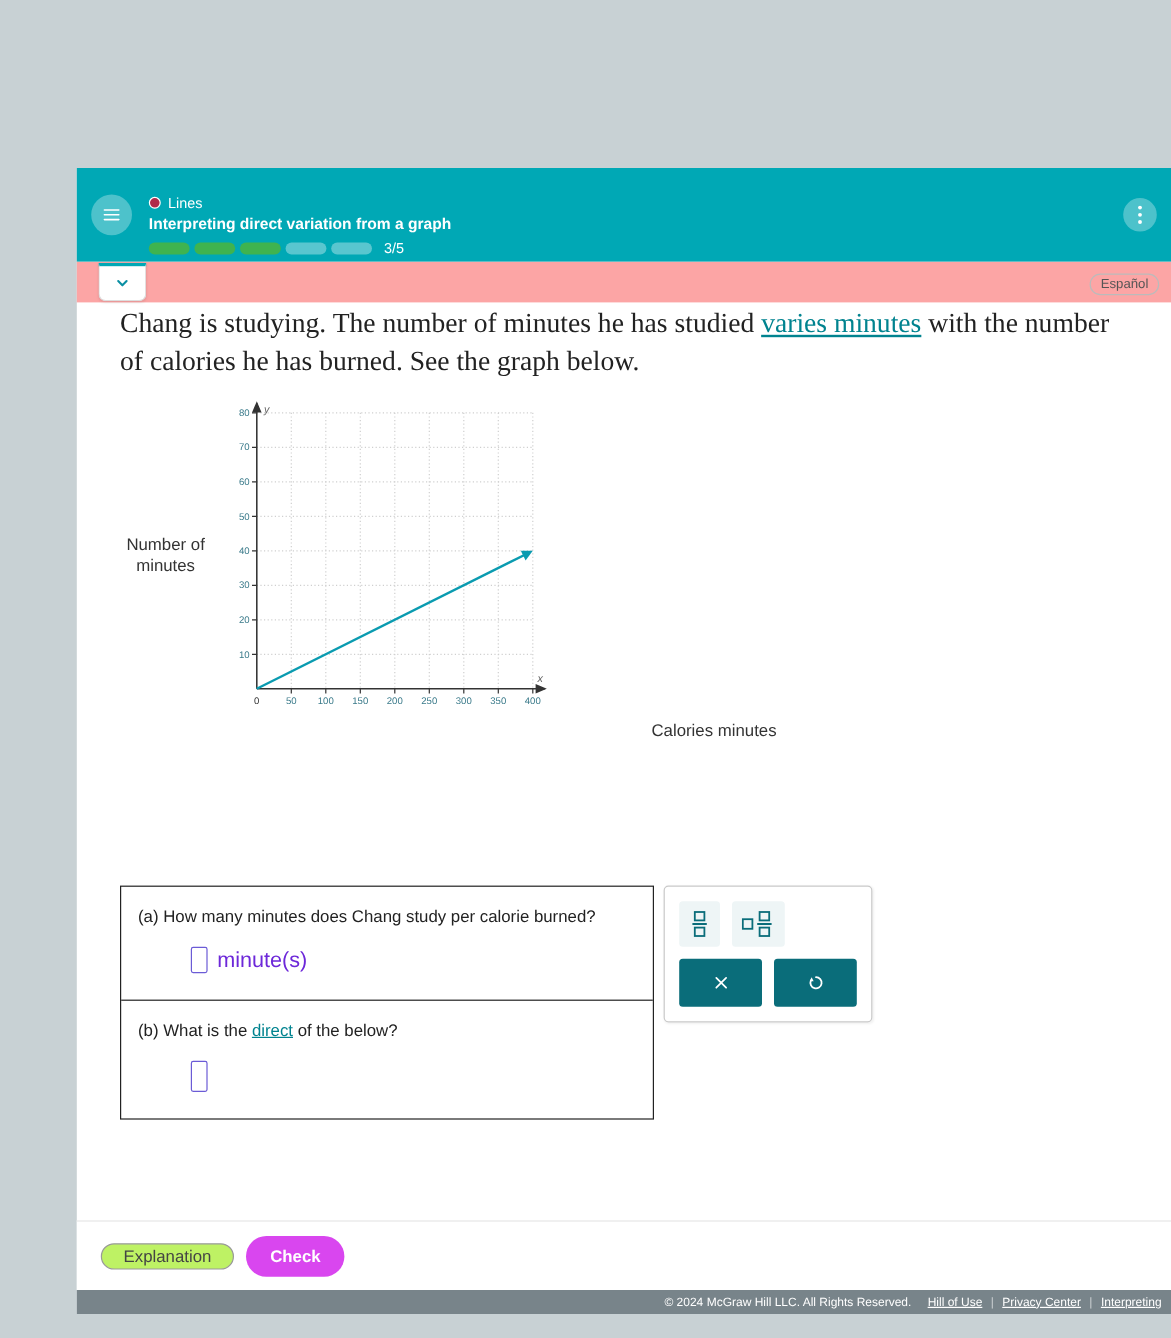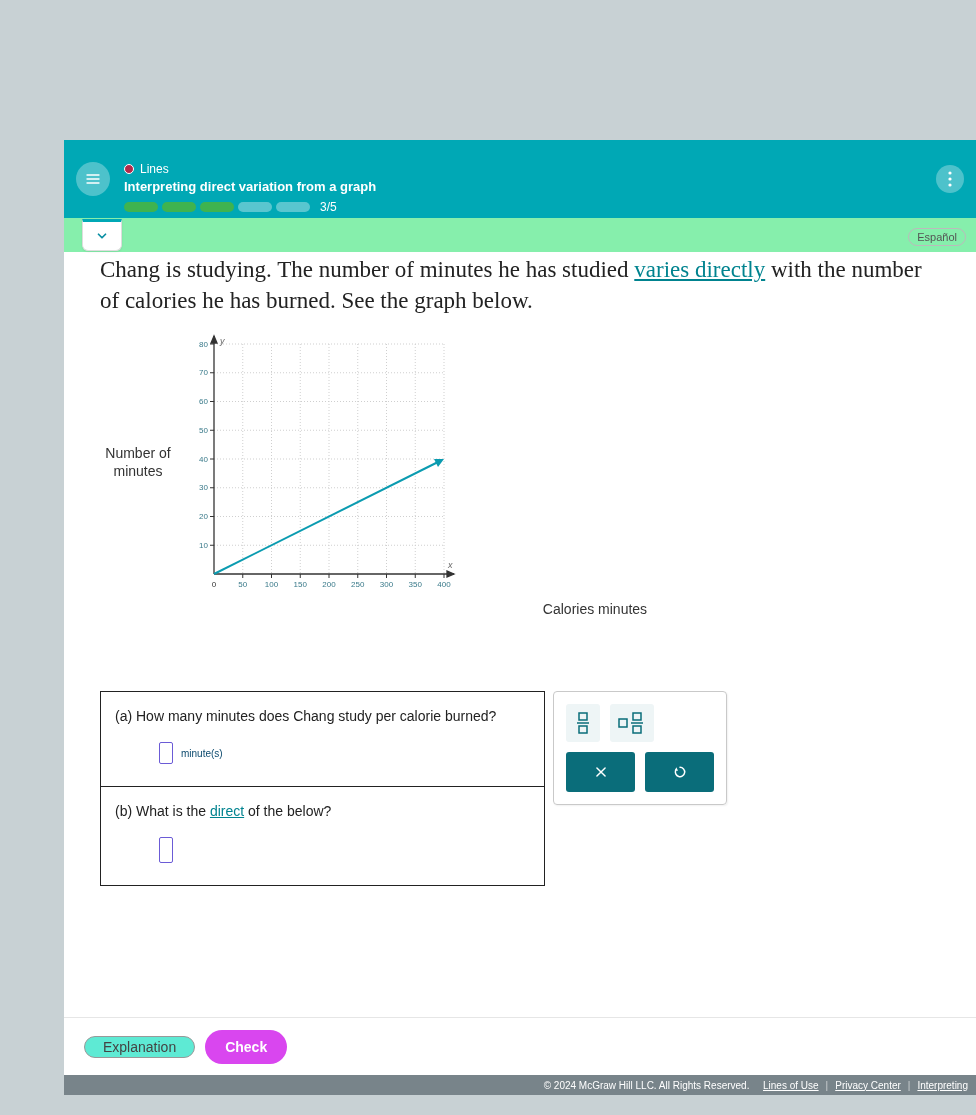--- a/index.html
+++ b/index.html
@@ -48,21 +48,21 @@
   .pill { width:34px; height:10px; border-radius:5px; background:rgba(255,255,255,0.35);}
   .pill.fill { background:#3fb34f; }
   .progress-text { color:#fff; font-size:12px; margin-left:6px;}
   .more-btn {
     width:28px;height:28px;border-radius:50%;
     background:rgba(255,255,255,0.3);
     display:flex;align-items:center;justify-content:center;cursor:pointer;
   }
   
   .subbar {
-    height:34px; background:#86efac; border-bottom:0px;
+    height:34px; background:#fca5a5; border-bottom:0px;
     display:flex; align-items:center; justify-content:space-between;
     padding:0 10px 0 0;
   }
   .collapse-tab {
     width:40px;height:32px; background:#fff;
     border:1px solid #ddd; border-top:3px solid #00a8b5;
     border-radius:0 0 6px 6px;
     display:flex;align-items:center;justify-content:center;
     margin-left:18px; margin-top:-1px;
     box-shadow:0 1px 2px rgba(0,0,0,0.08);
@@ -80,33 +80,33 @@
     font-family: Georgia, 'Times New Roman', serif;
   }
   .prompt .link { color:#00838f; text-decoration:underline; cursor:pointer;}
   
   .graph-wrap { margin-top:18px; display:flex; gap:8px; align-items:flex-start;}
   .ylabel { font-size:14px; color:#333; text-align:center; width:76px; margin-top:110px; line-height:1.3;}
   .chart-svg { }
   .xlabel-wrap { margin-top:6px; text-align:center; }
   .xlabel { font-size:14px; color:#333; margin-left:150px;}
   
-  .lower-row { display:flex; gap:8px; margin-top:73px; align-items:flex-start;}
+  .lower-row { display:flex; gap:8px; margin-top:120px; align-items:flex-start;}
   .qbox { border:1px solid #222; width:445px; }
   .qrow { padding:16px 14px 22px 14px; }
   .qrow + .qrow { border-top:1px solid #222;}
   .qtext { font-size:14px; color:#222;}
   .qtext .link2 { color:#00838f; text-decoration:underline; cursor:pointer;}
   .ans-line { display:flex; align-items:center; gap:8px; margin-top:18px; margin-left:44px;}
   .slot {
     width:14px; height:22px; border:1px solid #6b5bd6; border-radius:2px;
     display:inline-block;
   }
   .slot.tall { height:26px; width:14px;}
-  .unit { font-size:10px; color:#0c4a6e;}
+  .unit { font-size:18px; color:#6d28d9;}
   
   .toolpanel {
     width:174px; border:1px solid #c9c9c9; border-radius:4px;
     box-shadow:1px 1px 2px rgba(0,0,0,0.06);
     padding:12px; display:flex; flex-direction:column; gap:10px;
   }
   .tool-row { display:flex; gap:10px; justify-content:flex-start;}
   .tool-btn {
     width:34px;height:38px; background:#eef5f6; border-radius:3px;
     display:flex;align-items:center;justify-content:center; cursor:pointer;
@@ -119,21 +119,21 @@
     display:flex;align-items:center;justify-content:center; cursor:pointer;
     color:#fff;
   }
   
   .bottombar {
     height:58px; background:#fff; border-top:1px solid #e6e6e6;
     display:flex; align-items:center; padding:0 20px; gap:10px;
   }
   .btn-outline {
     border:1px solid #999; border-radius:18px; padding:2px 18px;
-    font-size:14px; color:#444; background:#5eead4; cursor:pointer;
+    font-size:14px; color:#444; background:#bef264; cursor:pointer;
   }
   .btn-primary {
     border:none; border-radius:18px; padding:9px 20px;
     font-size:14px; color:#fff; background:#d946ef; cursor:pointer; font-weight:600;
   }
   
   .footer {
     height:20px; background:#78848a; color:#fff; font-size:10px;
     display:flex; align-items:center; justify-content:flex-end; padding:0 8px; gap:4px;
   }
@@ -179,21 +179,21 @@
     <div class="collapse-tab">
       <svg width="14" height="14" viewBox="0 0 24 24">
           <path d="M6 9l6 6 6-6" fill="none" stroke="#0a8fa3" stroke-width="3" stroke-linecap="round" stroke-linejoin="round"></path>
         </svg>
     </div>
     <div class="lang-chip">Español</div>
   </div>
 
   <div class="body-area">
     <p class="prompt">
-      <span>Chang is studying. The number of minutes he has studied </span><span class="link">varies directly</span><span> with the number of calories he has burned. See the graph below.</span>
+      <span>Chang is studying. The number of minutes he has studied </span><span class="link">varies minutes</span><span> with the number of calories he has burned. See the graph below.</span>
     </p>
 
     <div class="graph-wrap">
       <div class="ylabel">Number of minutes</div>
       <svg class="chart-svg" width="280" height="260" viewBox="0 0 280 260">
 
         <g stroke="#cfcfcf" stroke-width="1" stroke-dasharray="1 2">
           <line x1="30" y1="211.25" x2="260" y2="211.25"></line>
           <line x1="30" y1="182.5" x2="260" y2="182.5"></line>
           <line x1="30" y1="153.75" x2="260" y2="153.75"></line>
@@ -325,20 +325,20 @@
   </div>
 
   <div class="bottombar">
     <button class="btn-outline">Explanation</button>
     <button class="btn-primary">Check</button>
   </div>
 
   <div class="footer">
     <span>© 2024 McGraw Hill LLC. All Rights Reserved.</span>
     &nbsp;&nbsp;
-    <a>Lines of Use</a>
+    <a>Hill of Use</a>
     <span class="sep">|</span>
     <a>Privacy Center</a>
     <span class="sep">|</span>
     <a>Interpreting</a>
   </div>
 
 </div>
 
 </body></html>

